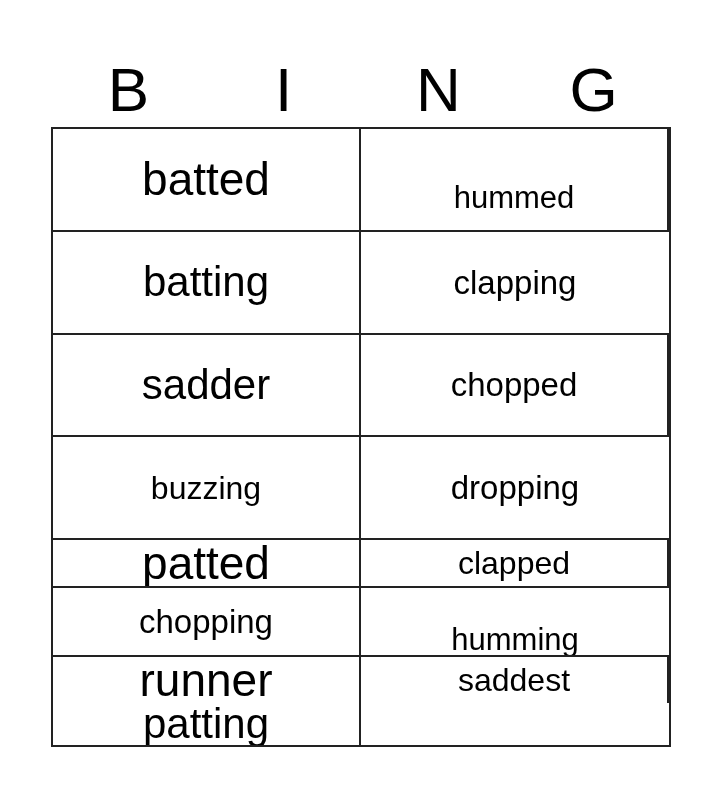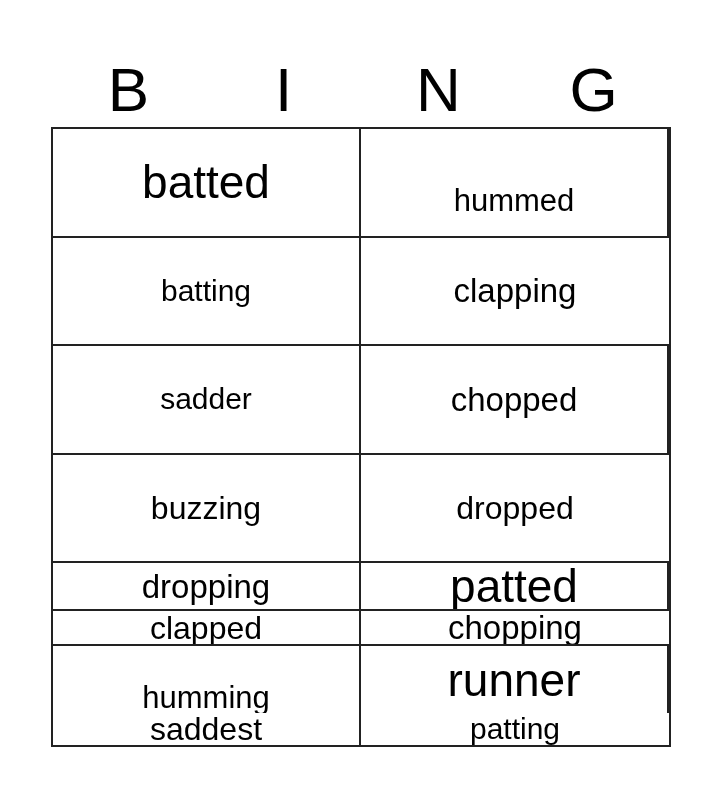--- a/index.html
+++ b/index.html
@@ -52,21 +52,21 @@
       border-bottom: 2px solid #222222;
       box-sizing: border-box;
       overflow: hidden;
       white-space: nowrap;
       cursor: pointer;
     }
     .cell:nth-child(4n) { border-right: none; }
     .cell:nth-child(n+13) { border-bottom: none; }
     .cell span { display: block; line-height: 1; }
     .s-xl { font-size: 46px; }
-    .s-lg { font-size: 30px; }
+    .s-lg { font-size: 42px; }
     .s-md { font-size: 32px; }
     .s-sm { font-size: 33px; }
     .s-xs { font-size: 31px; margin-top: 36px; }
   </style>
 </head>
 <body>
 
 <div class="header">
   <div class="header-letter">B</div>
   <div class="header-letter">I</div>
@@ -91,23 +91,20 @@
 
   <div class="cell">
       <span class="s-lg">sadder</span>
     </div>
   <div class="cell">
       <span class="s-sm">chopped</span>
     </div>
   <div class="cell">
       <span class="s-md">buzzing</span>
     </div>
-  <div class="cell">
-      <span class="s-md">dropped</span>
-    </div>
 
   <div class="cell">
       <span class="s-sm">dropping</span>
     </div>
   <div class="cell">
       <span class="s-xl">patted</span>
     </div>
   <div class="cell">
       <span class="s-md">clapped</span>
     </div>

